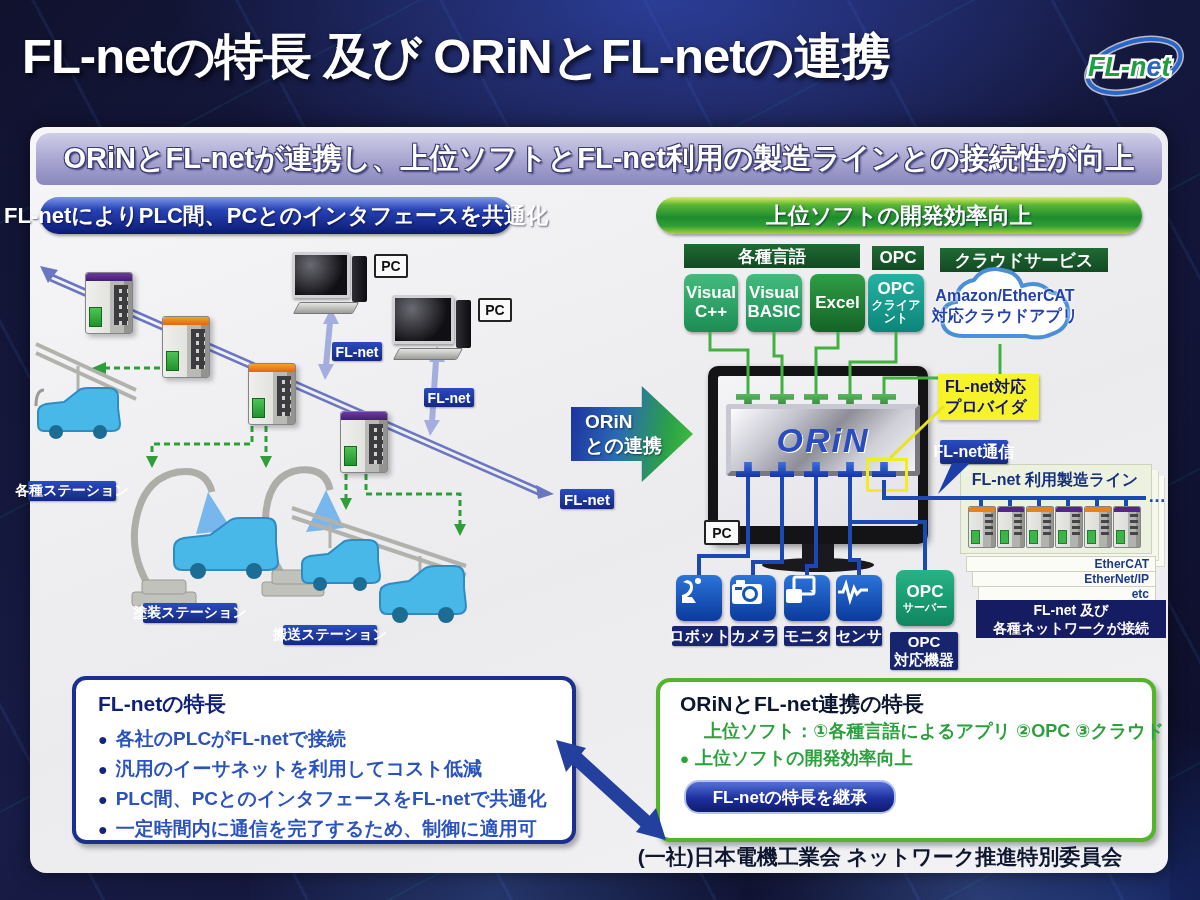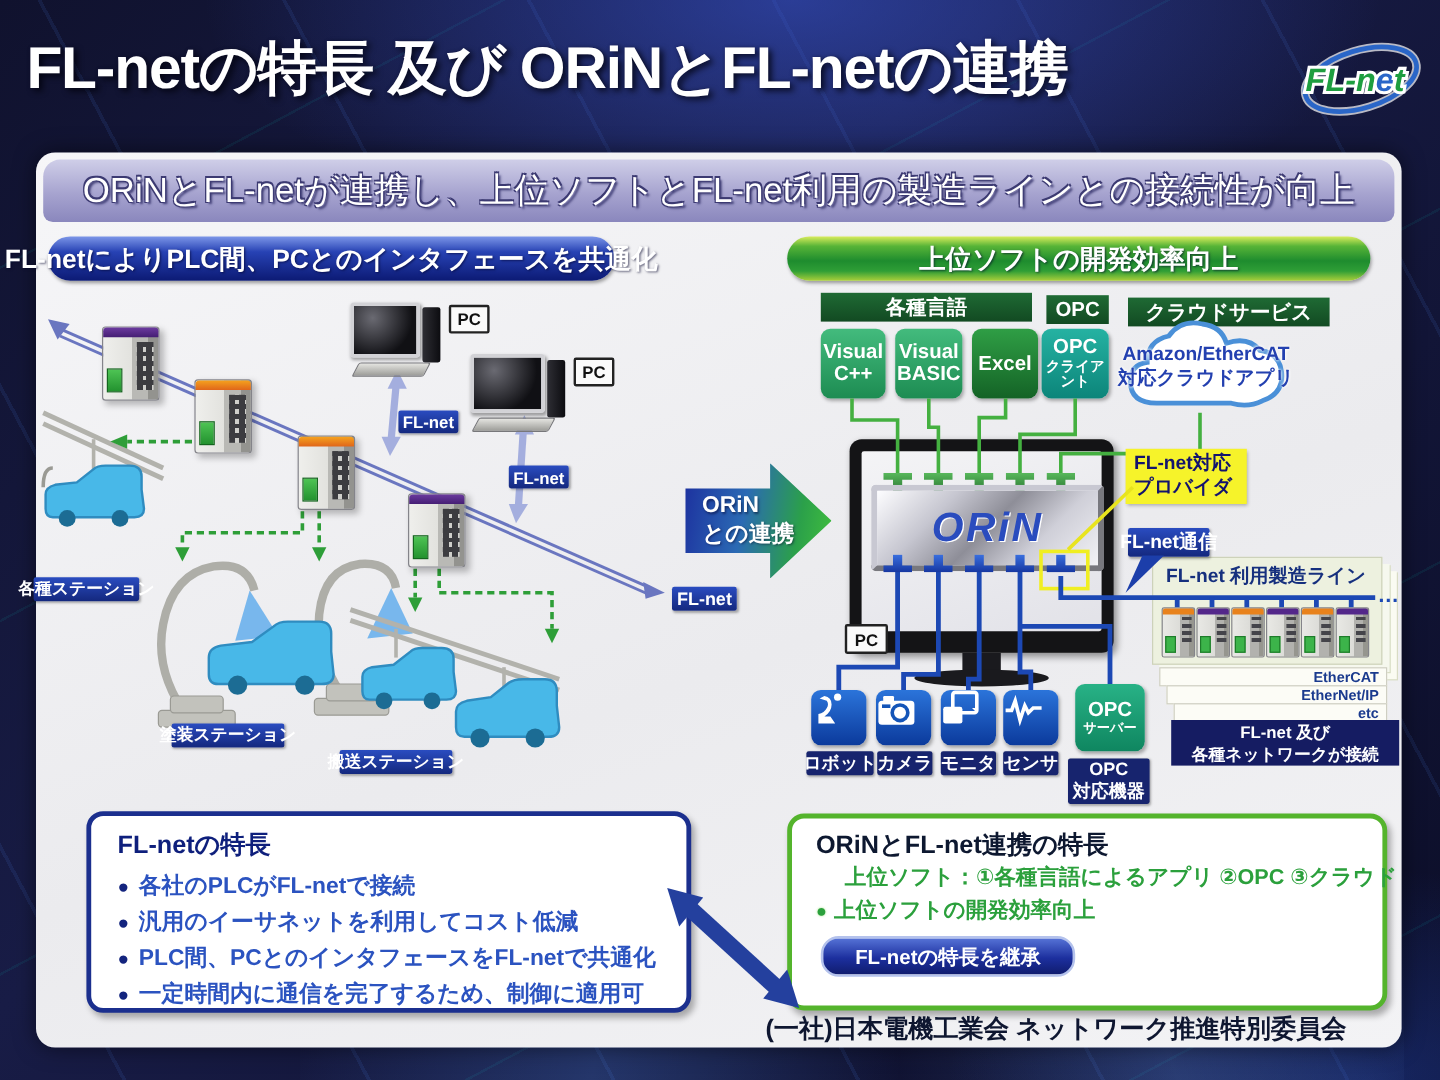--- a/index.html
+++ b/index.html
@@ -19,21 +19,21 @@
   
   #page-title{left:22px;top:24px;width:1060px;font-size:49px;font-weight:700;color:#fff;
     white-space:nowrap;letter-spacing:-1px;text-shadow:3px 3px 5px rgba(0,0,10,.75),0 0 2px rgba(20,20,60,.5)}
   
   #panel{left:30px;top:127px;width:1138px;height:746px;border-radius:16px;
     background:linear-gradient(160deg,#f6f6f8 0%,#ebebee 55%,#f3f3f5 100%);
     box-shadow:0 0 18px rgba(0,0,0,.5)}
   #banner{left:36px;top:133px;width:1126px;height:52px;border-radius:14px 14px 8px 8px;
     background:linear-gradient(180deg,#cfcee8 0%,#a6a3cf 55%,#8a87bd 100%);
     display:flex;align-items:center;justify-content:center;
-    font-size:29px;font-weight:400;color:#fff;white-space:nowrap;
+    font-size:29px;font-weight:700;color:#fff;white-space:nowrap;
     text-shadow:-1px -1px 0 #3c3a72,1px -1px 0 #3c3a72,-1px 1px 0 #3c3a72,2px 2px 2px #3c3a72}
   .pill{display:flex;align-items:center;justify-content:center;color:#fff;font-weight:900;
     white-space:nowrap;text-shadow:1px 1px 2px rgba(0,0,40,.6)}
   #pill-left{left:40px;top:197px;width:472px;height:37px;border-radius:19px;font-size:22px;
     background:linear-gradient(180deg,#7c96e8 0%,#2742b4 35%,#0c1a74 100%);
     box-shadow:1px 2px 3px rgba(0,0,0,.35)}
   #pill-right{left:656px;top:197px;width:486px;height:37px;border-radius:19px;font-size:22px;
     background:linear-gradient(180deg,#d9ec5c 0%,#57b437 22%,#1e8c2e 55%,#2f9e36 78%,#aacf3a 100%);
     box-shadow:1px 2px 3px rgba(0,0,0,.35)}
 

